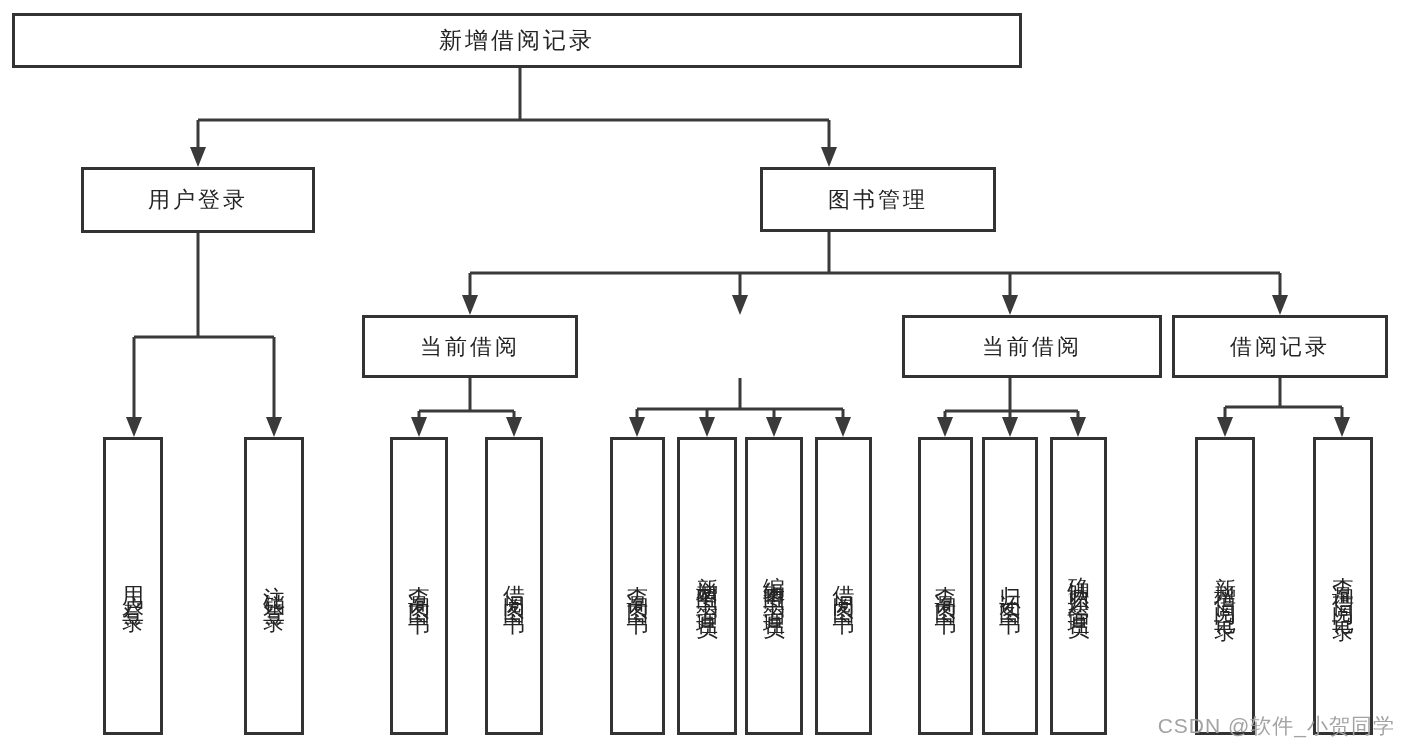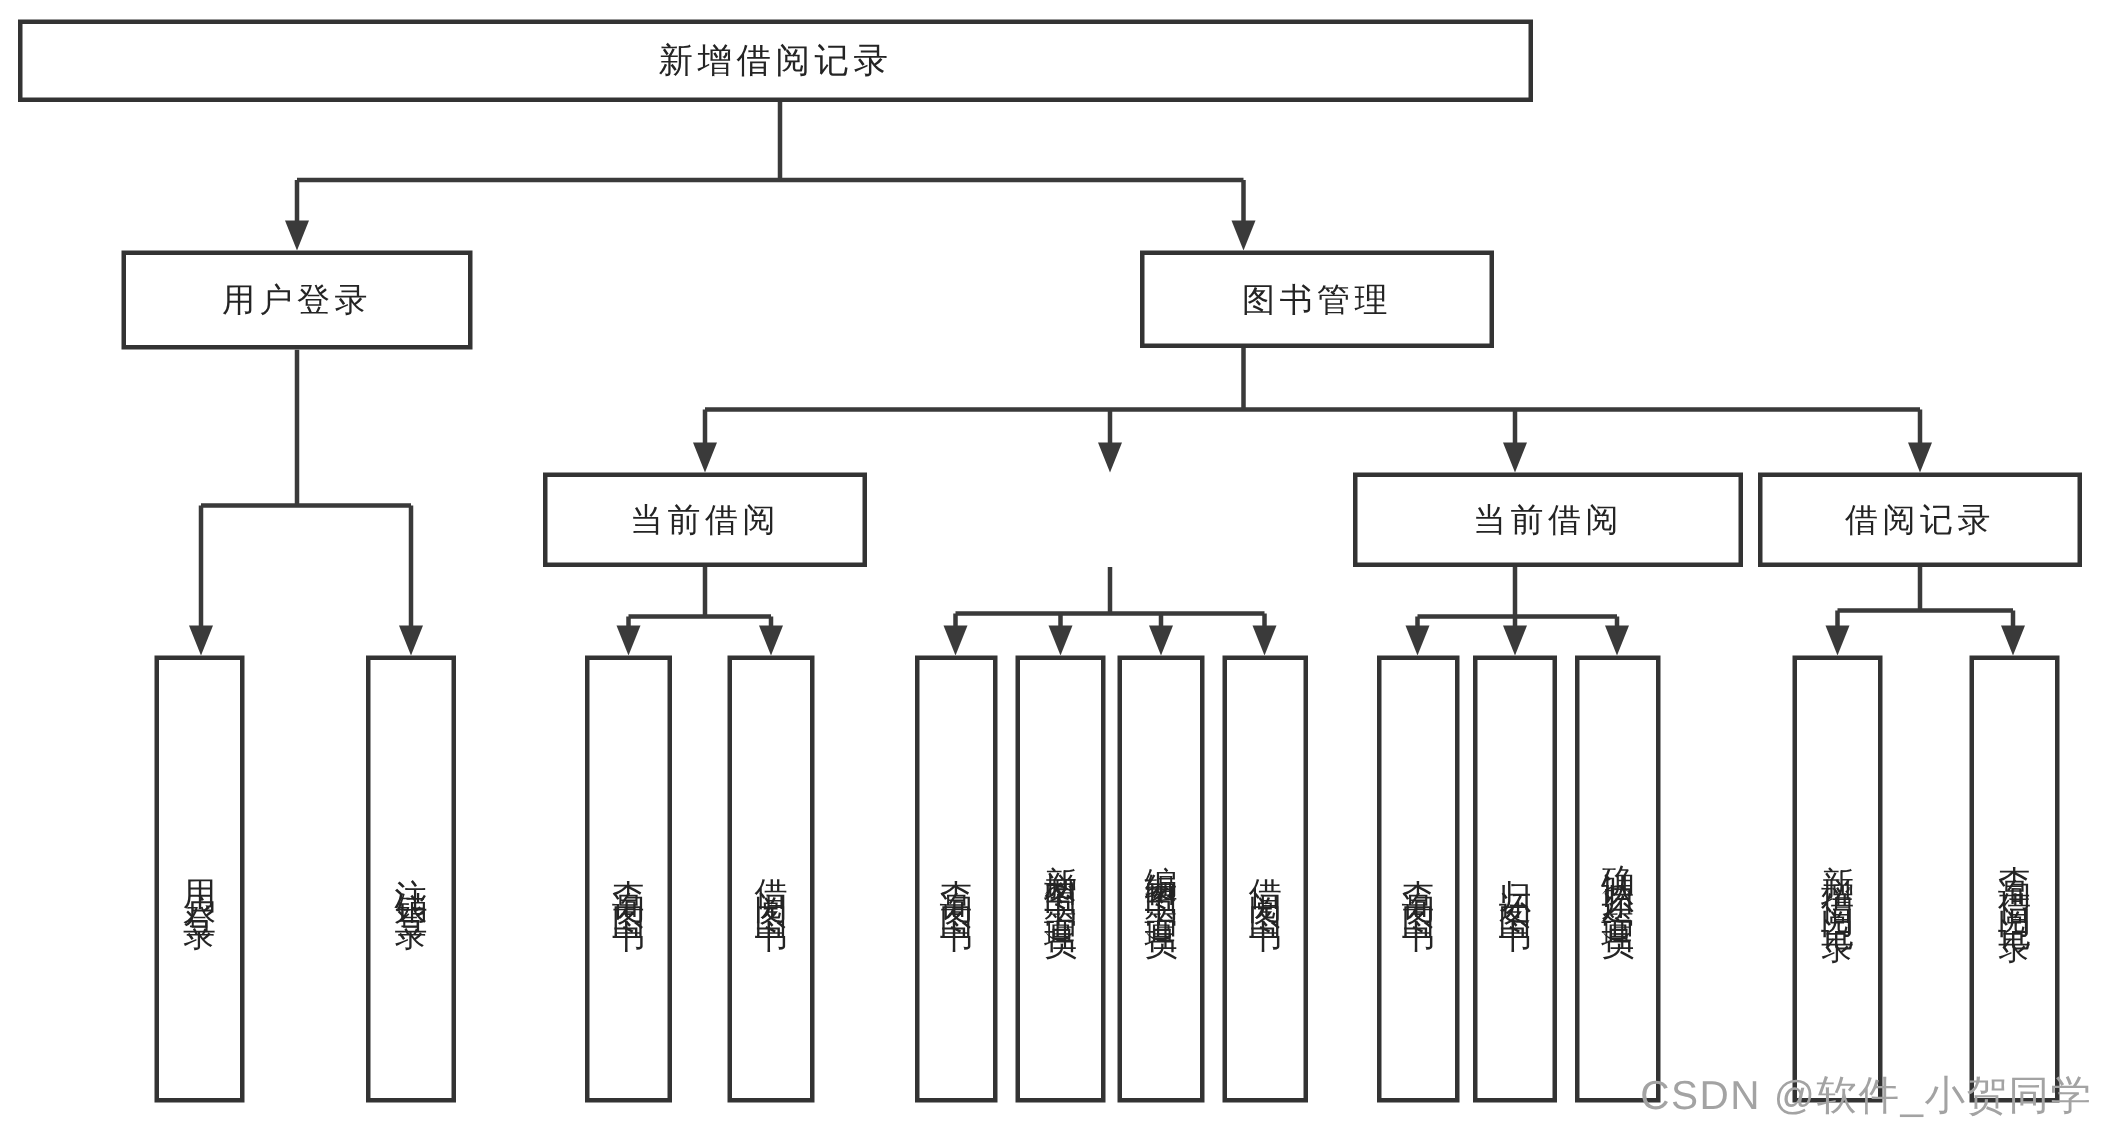--- a/index.html
+++ b/index.html
@@ -13,21 +13,21 @@
     display:flex;align-items:center;justify-content:center;color:#242424;
   }
   .hnode{font-size:22px;letter-spacing:3px;font-weight:400;}
   .root-node{font-size:23px;}
   .vtext{
     writing-mode:vertical-rl;text-orientation:mixed;
     font-size:22px;letter-spacing:9px;line-height:1;color:#242424;
   }
   .watermark{
     position:absolute;top:712px;right:10px;color:#a3a3a3;
-    font-size:27px;letter-spacing:1px;z-index:5;white-space:nowrap;
+    font-size:21px;letter-spacing:1px;z-index:5;white-space:nowrap;
   }
 </style>
 </head>
 <body>
 
 <div class="canvas">
 
   <svg class="connectors" viewBox="0 0 1405 747">
     <g stroke="#3a3a3a" stroke-width="3" fill="none">
 

